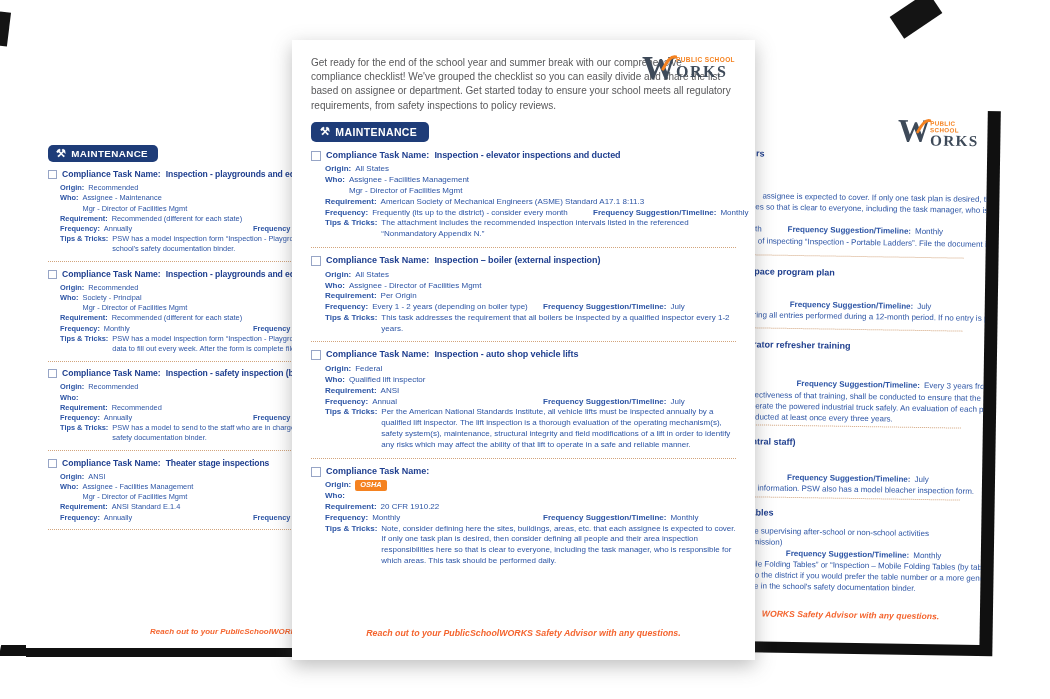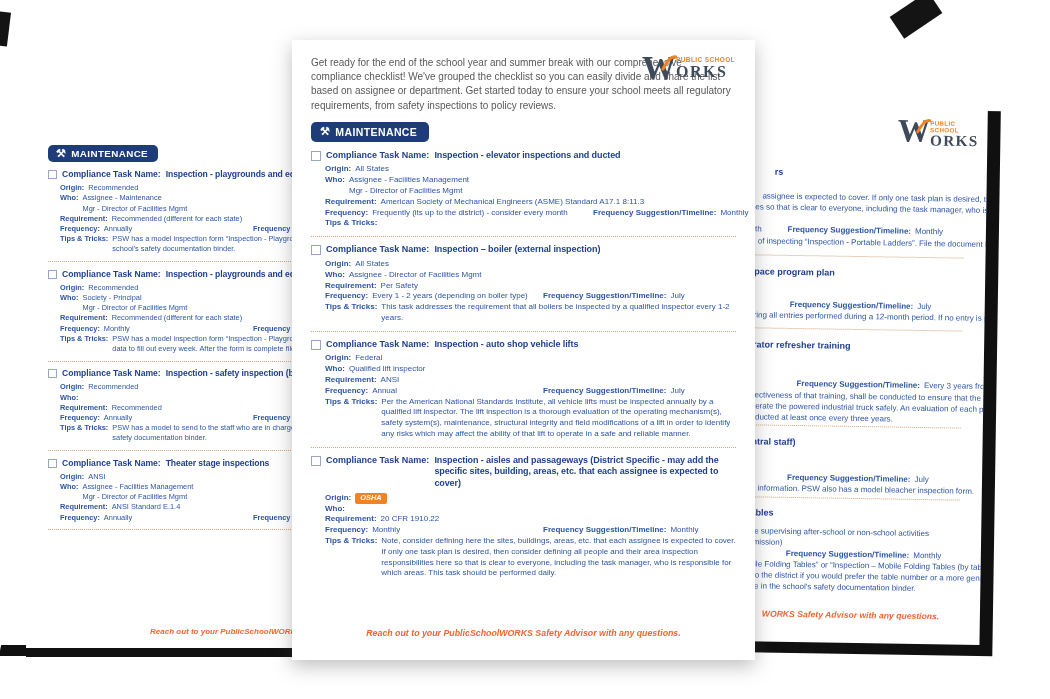--- a/index.html
+++ b/index.html
@@ -250,21 +250,21 @@
     <span class="logo-w">W</span>
     <svg class="logo-swoosh" width="16" height="18" viewBox="0 0 16 18">
         <path d="M2 16 Q 9 2 15 4" stroke="#F58220" stroke-width="3" fill="none" stroke-linecap="round"></path>
       </svg>
     <span class="logo-right">
       <span class="logo-top">PUBLIC SCHOOL</span>
       <span class="logo-orks">ORKS</span>
     </span>
   </div>
 
-  <div class="rp-line rp-head" style="top:70px;left:233px;margin-left:19px;">rs</div>
+  <div class="rp-line rp-head" style="top:52px;left:233px;">rs</div>
   <div class="rp-line" style="top:95px;left:240px;">assignee is expected to cover.  If only one task plan is desired, then consider</div>
   <div class="rp-line" style="top:106px;left:233px;">es  so that is clear to everyone, including the task manager, who is responsible</div>
   <div class="rp-line" style="top:128px;left:233px;"><span class="rp-pre">th</span><span class="lbl">Frequency Suggestion/Timeline:</span><span class="val">Monthly</span></div>
   <div class="rp-line" style="top:140px;left:236px;">of inspecting “Inspection - Portable Ladders”.  File the document in the school</div>
   <div class="rp-sep" style="top:158px;left:230px;"></div>
 
   <div class="rp-line rp-head" style="top:170px;left:233px;">pace program plan</div>
   <div class="rp-line" style="top:203px;left:269px;"><span class="lbl">Frequency Suggestion/Timeline:</span><span class="val">July</span></div>
   <div class="rp-line" style="top:214px;left:233px;">ring all entries performed during a 12-month period. If no entry is performed</div>
   <div class="rp-sep" style="top:231px;left:230px;"></div>
@@ -338,20 +338,21 @@
         <div class="frow freqrow">
             <span class="lbl">Frequency:</span>
             <span class="val">Frequently (its up to the district) - consider every month</span>
             <span class="fst fst-far">
               <span class="lbl">Frequency Suggestion/Timeline:</span>
               <span class="val">Monthly</span>
             </span>
           </div>
         <div class="frow">
             <span class="lbl">Tips &amp; Tricks:</span>
+            <div class="val">The attachment includes the recommended inspection intervals listed in the referenced “Nonmandatory Appendix N.”</div>
           </div>
       </div>
     </div>
     <div class="sep"></div>
 
     <div class="task">
       <div class="task-title">
         <span class="cb"></span>
         <span class="tlabel">Compliance Task Name:</span>
         <span class="tname">Inspection – boiler (external inspection)</span>
@@ -362,21 +363,21 @@
             <span class="val">All States</span>
           </div>
         <div class="frow">
             <span class="lbl">Who:</span>
             <div class="val">
               <div>Assignee - Director of Facilities Mgmt</div>
             </div>
           </div>
         <div class="frow">
             <span class="lbl">Requirement:</span>
-            <span class="val">Per Safety</span>
+            <span class="val">Per Origin</span>
           </div>
         <div class="frow freqrow">
             <span class="lbl">Frequency:</span>
             <span class="val">Every 1 - 2 years (depending on boiler type)</span>
             <span class="fst">
               <span class="lbl">Frequency Suggestion/Timeline:</span>
               <span class="val">July</span>
             </span>
           </div>
         <div class="frow">
@@ -421,21 +422,20 @@
             <div class="val">Per the American National Standards Institute, all vehicle lifts must be inspected annually by a qualified lift inspector. The lift inspection is a thorough evaluation of the operating mechanism(s), safety system(s), maintenance, structural integrity and field modifications of a lift in order to identify any risks which may affect the ability of that lift to operate in a safe and reliable manner.​</div>
           </div>
       </div>
     </div>
     <div class="sep"></div>
 
     <div class="task">
       <div class="task-title">
         <span class="cb"></span>
         <span class="tlabel">Compliance Task Name:</span>
-        <span class="tname">Inspection - aisles and passageways (District Specific - may add the specific sites, building, areas, etc. that each assignee is expected to cover)</span>
       </div>
       <div class="fields">
         <div class="frow">
             <span class="lbl">Origin:</span>
             <span class="osha">OSHA</span>
           </div>
         <div class="frow">
             <span class="lbl">Who:</span>
           </div>
         <div class="frow">

